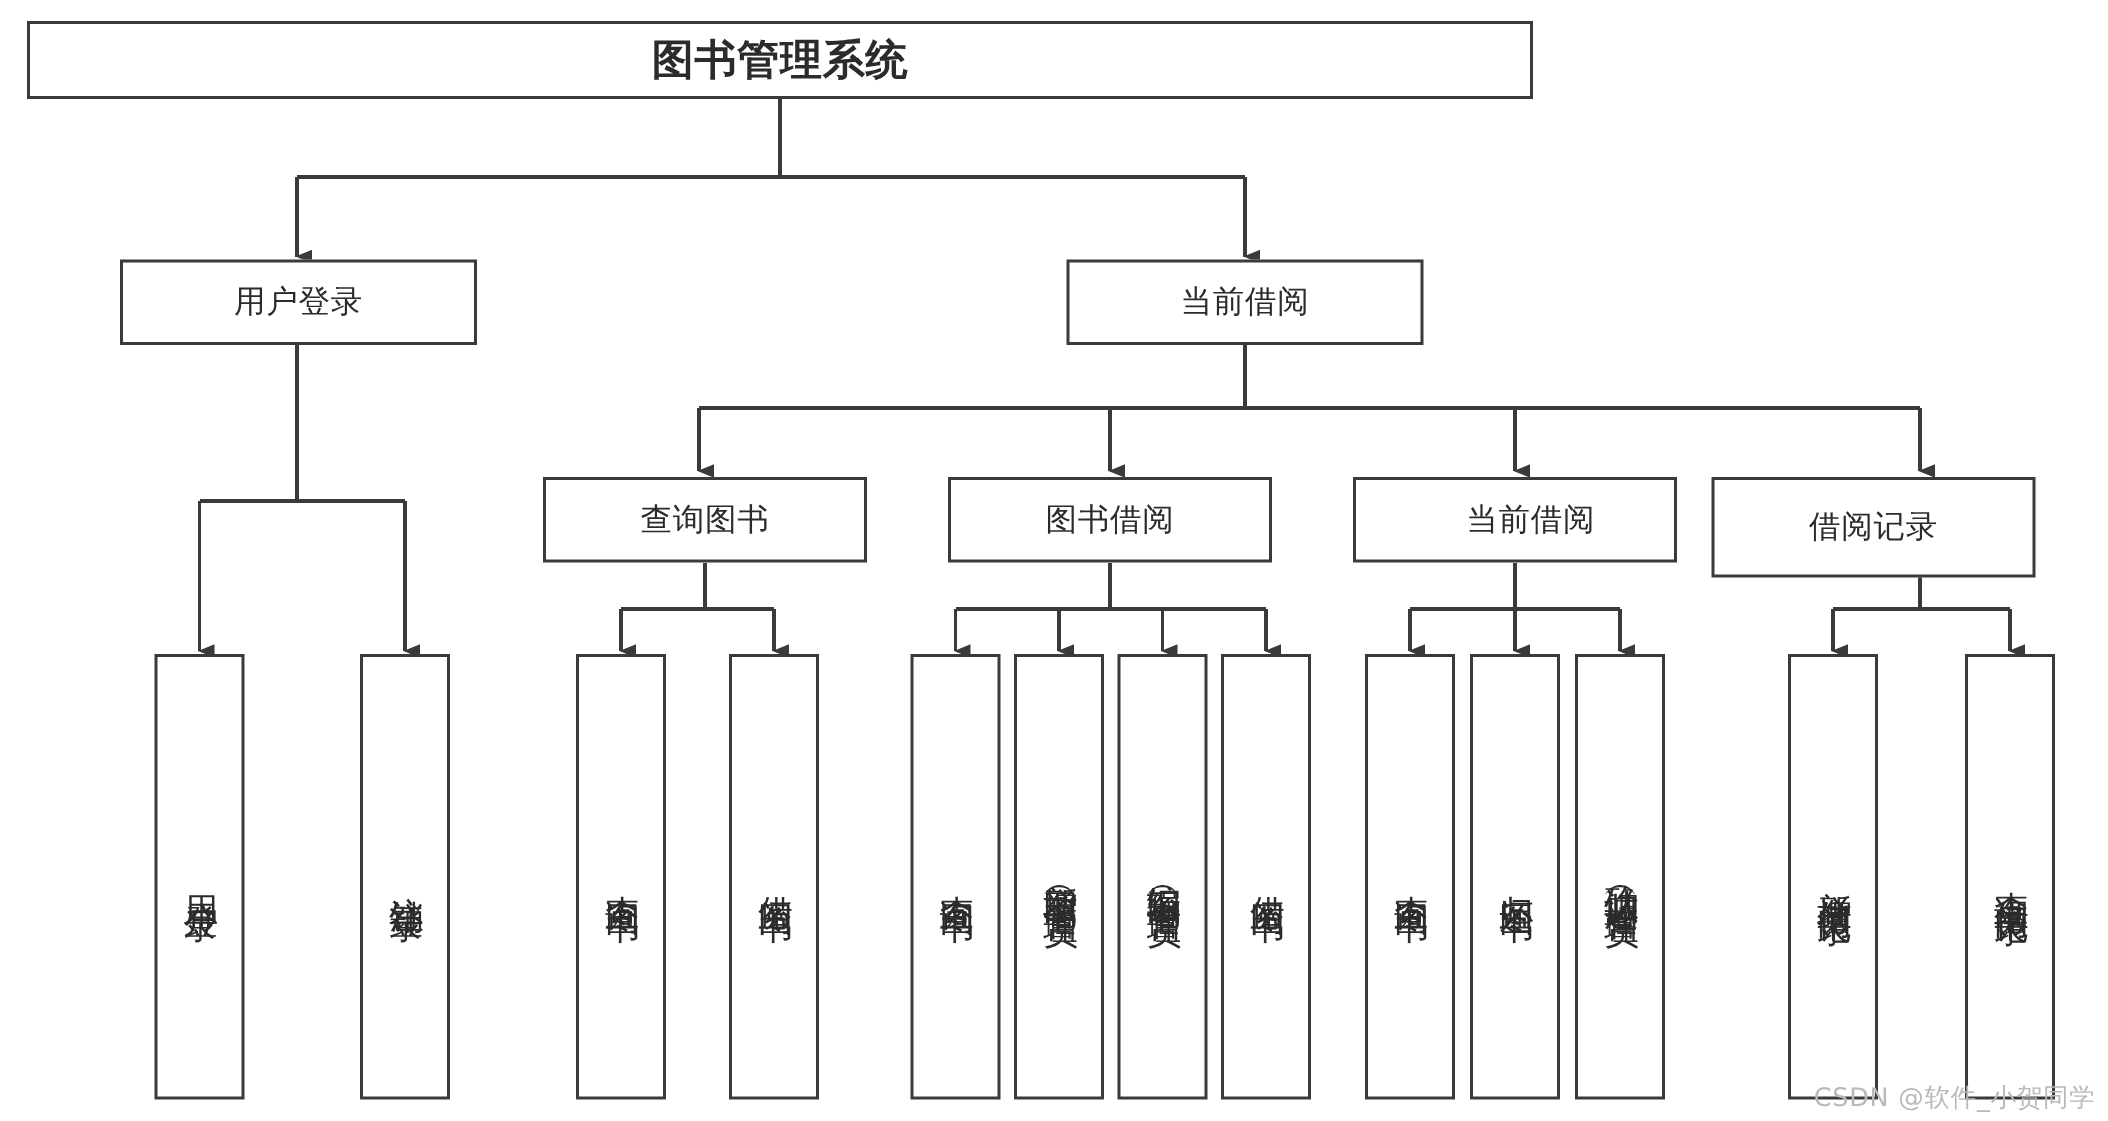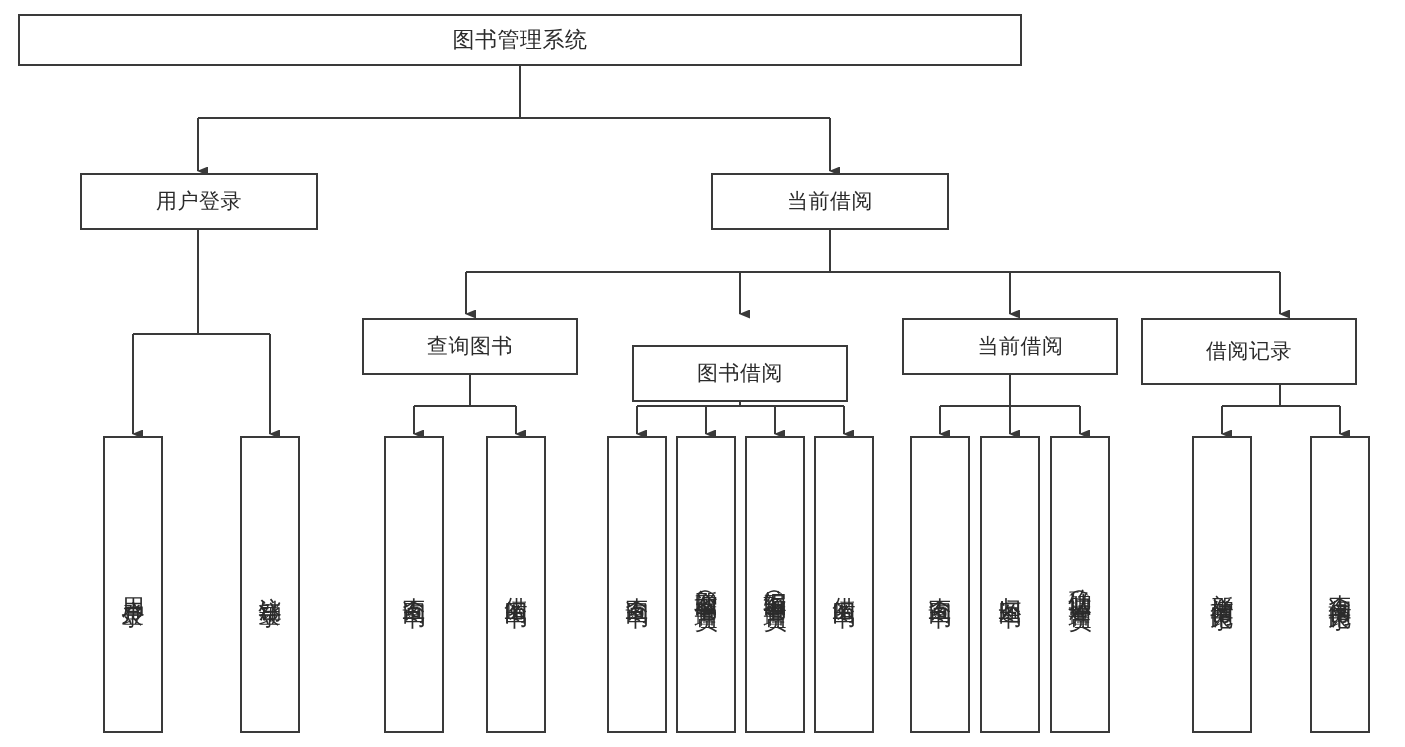--- a/index.html
+++ b/index.html
@@ -34,21 +34,21 @@
   .node .lbl{
     display:block;
     white-space:nowrap;
     line-height:1.18;
     letter-spacing:0.5px;
   }
   
   .h-node .lbl{
     font-size:21px;
   }
-  #node-root .lbl{ font-size:22px; }
+  #node-root .lbl{ font-size:28px;font-weight:bold; }
   
   .v-node{
     align-items:center;
     justify-content:center;
   }
   .v-node .lbl{
     writing-mode:vertical-rl;
     text-orientation:upright;
     font-size:23px;
     letter-spacing:3px;
@@ -130,21 +130,21 @@
   <div class="node h-node" style="left:80px;top:173px;width:238px;height:57px;">
     <span class="lbl">用户登录</span>
   </div>
   <div class="node h-node" style="left:711px;top:173px;width:238px;height:57px;">
     <span class="lbl">当前借阅</span>
   </div>
 
   <div class="node h-node" style="left:362px;top:318px;width:216px;height:57px;">
     <span class="lbl">查询图书</span>
   </div>
-  <div class="node h-node" style="left:632px;top:318px;width:216px;height:57px;margin-top:27px;">
+  <div class="node h-node" style="left:632px;top:318px;width:216px;height:57px;">
     <span class="lbl">图书借阅</span>
   </div>
   <div class="node h-node" style="left:902px;top:318px;width:216px;height:57px;padding-left:21px;">
     <span class="lbl">当前借阅</span>
   </div>
   <div class="node h-node" style="left:1141px;top:318px;width:216px;height:67px;text-align:right;">
     <span class="lbl">借阅记录</span>
   </div>
 
   <div class="node v-node" style="left:103px;top:436px;width:60px;height:297px;">
@@ -184,14 +184,15 @@
     <span class="lbl">确认归还（管理员）</span>
   </div>
 
   <div class="node v-node" style="left:1192px;top:436px;width:60px;height:297px;">
     <span class="lbl">新增借阅记录</span>
   </div>
   <div class="node v-node" style="left:1310px;top:436px;width:60px;height:297px;">
     <span class="lbl">查询借阅记录</span>
   </div>
 
+  <div id="watermark">CSDN @软件_小贺同学</div>
 
 </div>
 
 </body></html>

